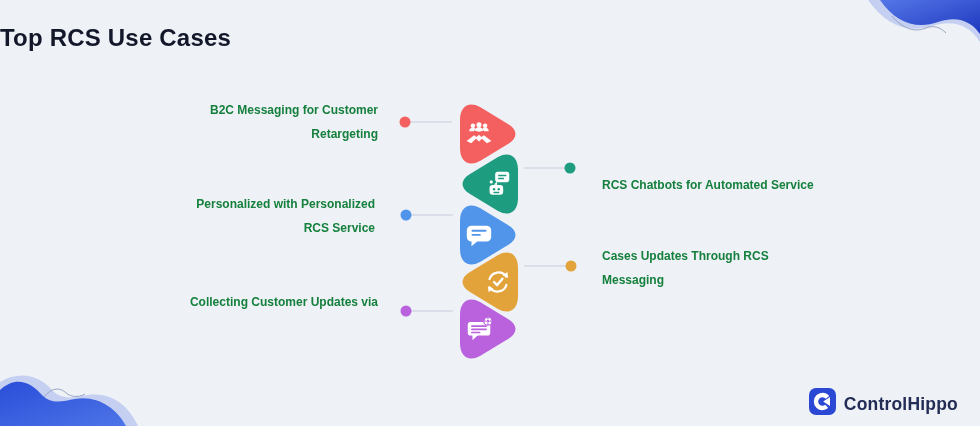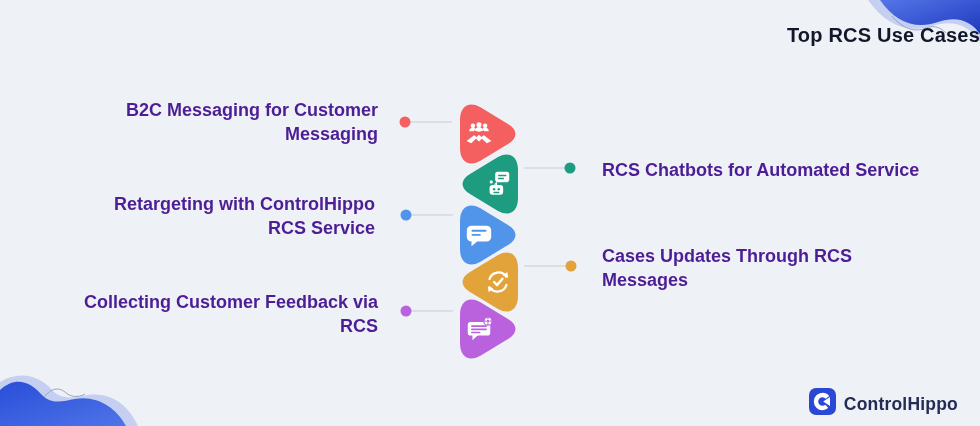--- a/index.html
+++ b/index.html
@@ -2,25 +2,25 @@
 <html><head>
 <meta charset="utf-8">
 <style>
   html,body{margin:0;padding:0;}
   .canvas{
     position:relative; width:980px; height:426px; overflow:hidden;
     background:#EEF1F6;
     font-family:"Liberation Sans","DejaVu Sans",sans-serif;
   }
   .title{
-    position:absolute; top:24px; left:0; width:980px; text-align:right;
-    font-size:20px; font-weight:bold; color:#13172a; letter-spacing:.2px;
+    position:absolute; top:24px; left:0; width:980px; text-align:left;
+    font-size:24px; font-weight:bold; color:#13172a; letter-spacing:.2px;
   }
   .label{
-    position:absolute; font-size:18px; font-weight:bold; color:#4c1d95;
+    position:absolute; font-size:12px; font-weight:bold; color:#15803d;
     line-height:24px;
   }
   .label.left{ text-align:right; width:310px; }
   .label.right{ text-align:left; width:330px; }
   .label span{ display:block; }
   .connector{ position:absolute; height:2px; background:#d9dee9; border-radius:1px; }
   .dot{ position:absolute; width:12px; height:12px; }
   .shape{ position:absolute; width:72px; height:68px; }
   .shape svg.tri{ position:absolute; left:0; top:0; }
   .shape svg.icon{ position:absolute; top:50%; margin-top:-15px; }
@@ -178,40 +178,39 @@
     <circle cx="6" cy="6" r="5.5" fill="#E3A33B"></circle>
     </svg>
 
   <div class="connector" style="left:410px; top:310px; width:43px;"></div>
   <svg class="dot" style="left:400px; top:305px;" viewBox="0 0 12 12">
     <circle cx="6" cy="6" r="5.5" fill="#BA61DE"></circle>
     </svg>
 
   <div class="label left" style="left:68px; top:98px;">
     <span>B2C Messaging for Customer</span>
-      <span>Messaging</span>
-  </div>
-
-  <div class="label right" style="left:602px; top:158px;">
+      <span>Retargeting</span>
+  </div>
+
+  <div class="label right" style="left:602px; top:173px;">
     <span>RCS Chatbots for Automated Service</span>
   </div>
 
   <div class="label left" style="left:65px; top:192px;">
-    <span>Retargeting with ControlHippo</span>
+    <span>Personalized with Personalized</span>
       <span>RCS Service</span>
   </div>
 
   <div class="label right" style="left:602px; top:244px;">
     <span>Cases Updates Through RCS</span>
-      <span>Messages</span>
+      <span>Messaging</span>
   </div>
 
   <div class="label left" style="left:68px; top:290px;">
-    <span>Collecting Customer Feedback via</span>
-      <span>RCS</span>
+    <span>Collecting Customer Updates via</span>
   </div>
 
   <div class="logo">
     <svg width="27" height="27" viewBox="0 0 27 27">
       <rect x="0" y="0" width="27" height="27" rx="7" fill="#2B48D5"></rect>
       <circle cx="13.5" cy="13.5" r="6.5" fill="none" stroke="#ffffff" stroke-width="4.4" stroke-dasharray="30 10.8" stroke-dashoffset="-5.4"></circle>
       <polygon points="21,9 21,18 14.2,13.5" fill="#ffffff"></polygon>
     </svg>
     <span class="logo-text">ControlHippo</span>
   </div>

